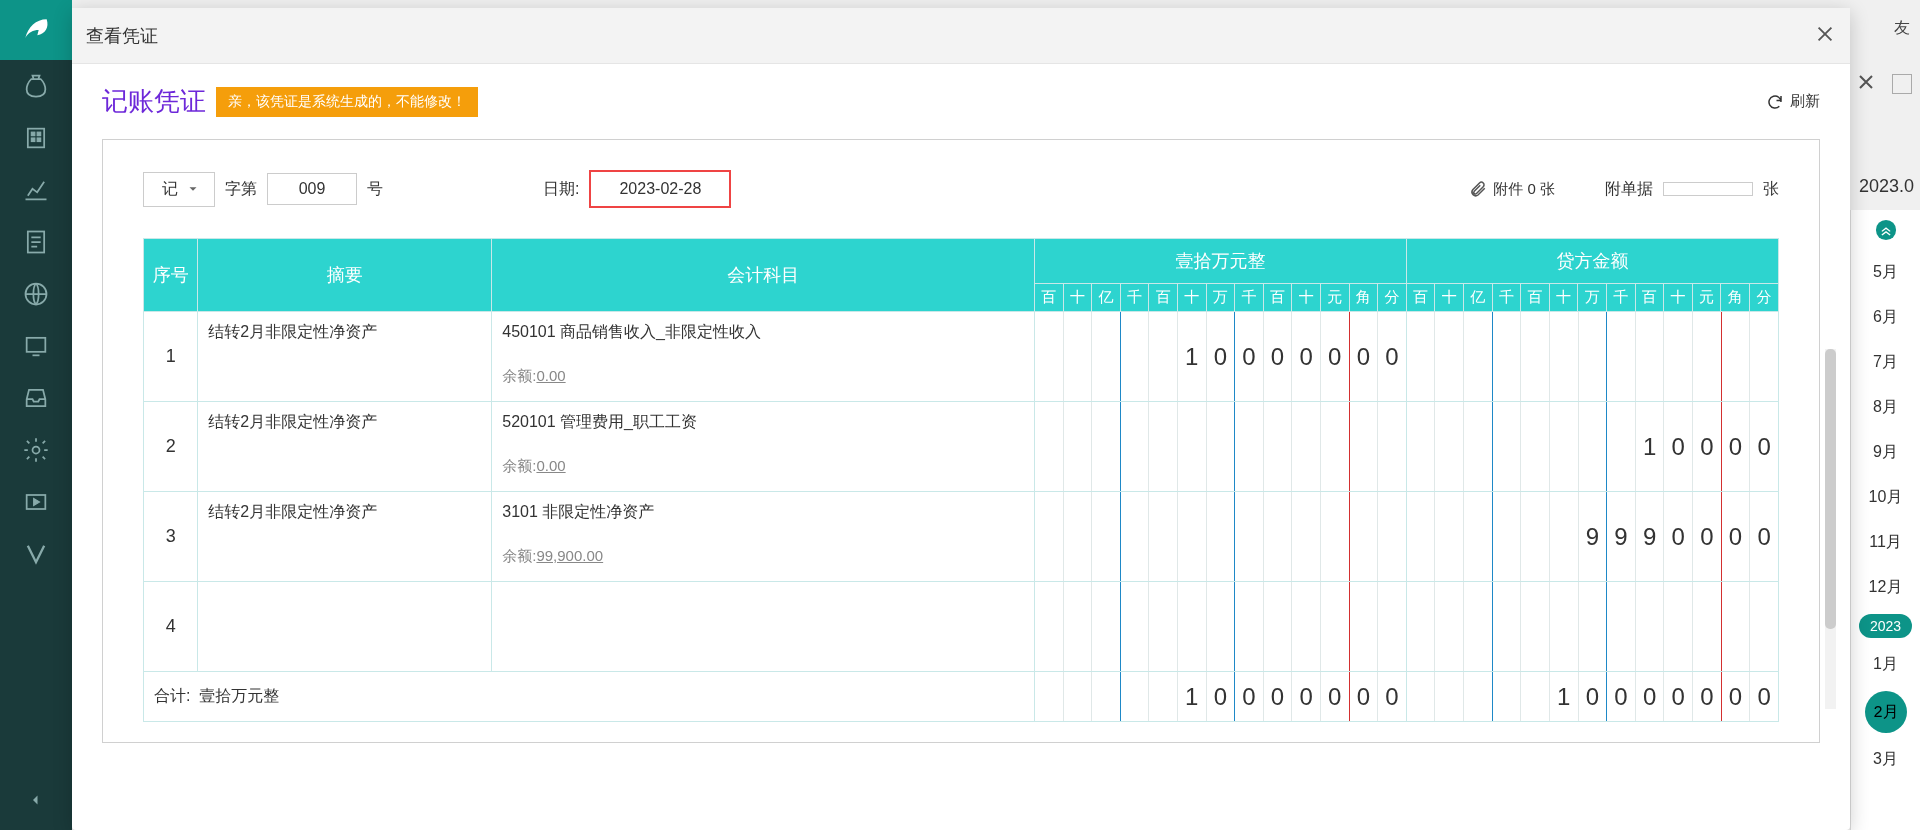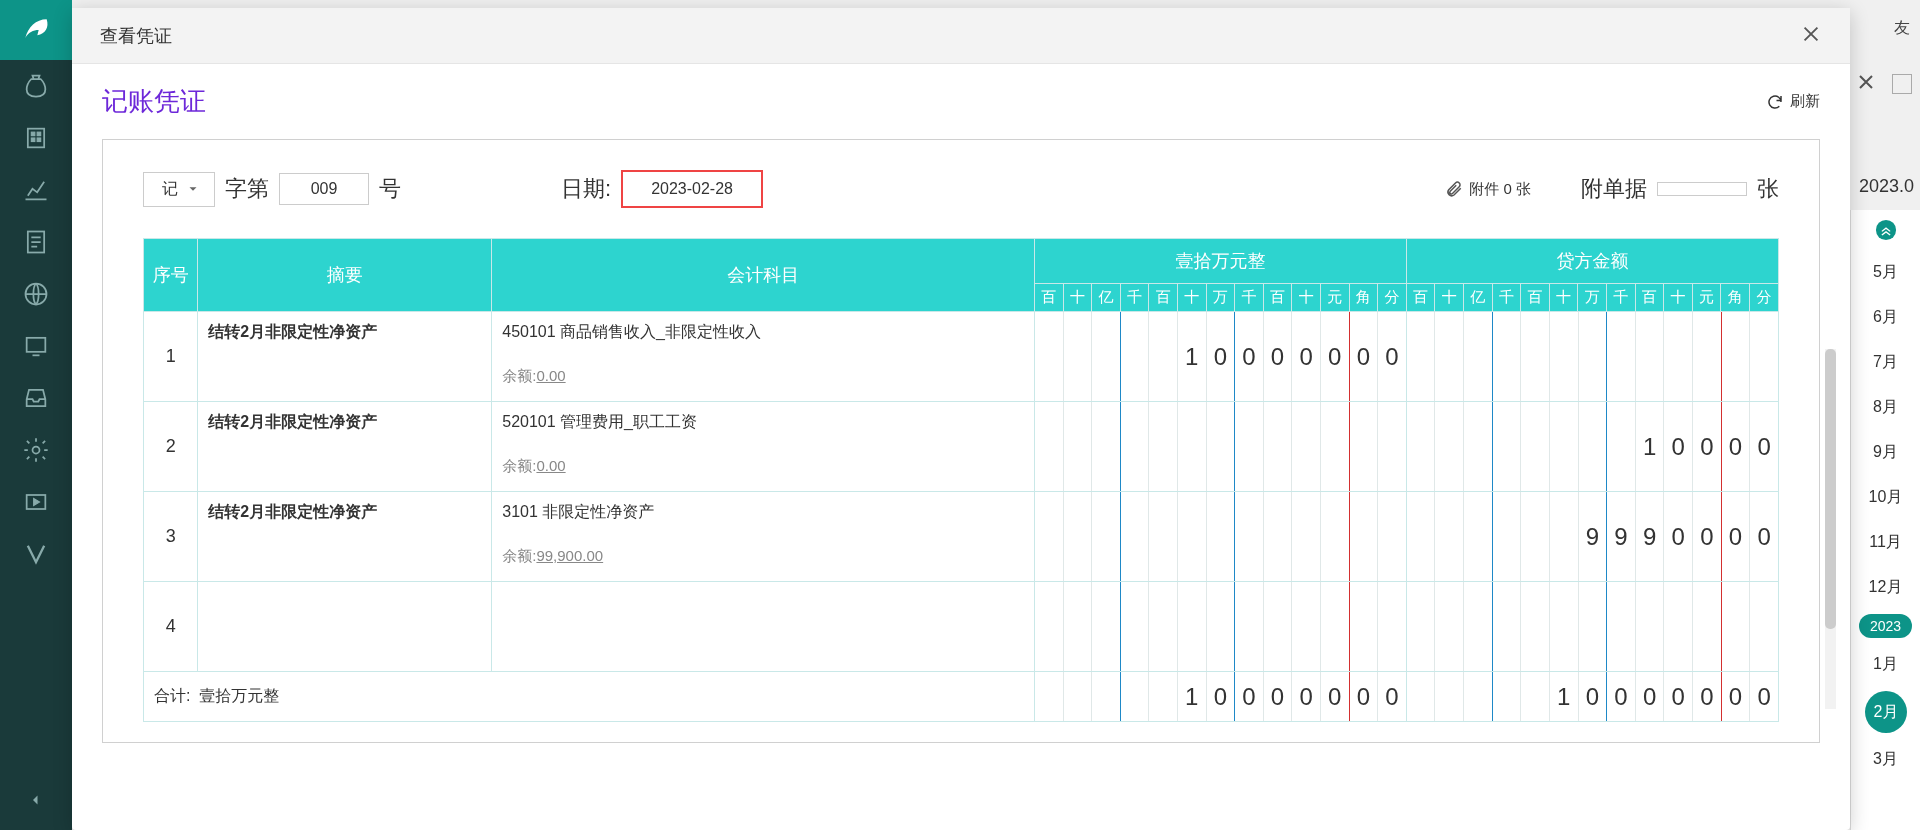--- a/index.html
+++ b/index.html
@@ -21,57 +21,57 @@
 .right-monthbar .scroll-top { height: 40px; display: flex; align-items: center; justify-content: center; }
 .right-monthbar .scroll-top svg { width: 22px; height: 22px; fill: #0d9488; }
 
 
 .top-remnant { position: absolute; right: 0; top: 0; height: 56px; display: flex; align-items: center; gap: 10px; padding: 0 10px; }
 .top-remnant .partial { font-size: 16px; color: #444; }
 
 
 .modal-backdrop { position: absolute; left: 72px; right: 70px; top: 8px; bottom: 0; }
 .modal { position: absolute; left: 0; right: 0; top: 0; bottom: 0; background: #fff; border-radius: 4px; box-shadow: 0 4px 20px rgba(0,0,0,.2); display: flex; flex-direction: column; }
-.modal-header { height: 56px; display: flex; align-items: center; padding: 0 28px; border-bottom: 1px solid #e5e5e5; background: #f3f3f3; }
+.modal-header { height: 56px; display: flex; align-items: center; padding: 0 14px; border-bottom: 1px solid #e5e5e5; background: #f3f3f3; }
 .modal-header .title { font-size: 18px; font-weight: 400; }
 .modal-header .close { margin-left: auto; cursor: pointer; }
 .modal-header .close svg { width: 22px; height: 22px; stroke: #555; }
 
 .modal-body { flex: 1; padding: 20px 30px; overflow-y: auto; position: relative; }
 .voucher-title-row { display: flex; align-items: center; margin-bottom: 8px; }
 .voucher-title { font-size: 26px; color: #6d28d9; font-weight: 400; }
 .warn-tag { background: #f59e0b; color: #fff; padding: 6px 12px; margin-left: 10px; font-size: 14px; }
 .refresh { margin-left: auto; display: flex; align-items: center; gap: 6px; cursor: pointer; font-size: 15px; color: #333; }
 .refresh svg { width: 18px; height: 18px; stroke: #333; fill: none; }
 
 .voucher-box { border: 1px solid #d0d0d0; margin-top: 20px; padding: 30px 40px 20px; position: relative; }
 .meta-row { display: flex; align-items: center; gap: 10px; margin-bottom: 30px; }
 .meta-row .sel { border: 1px solid #ccc; padding: 6px 14px 6px 18px; display: inline-flex; align-items: center; gap: 8px; font-size: 16px; }
 .meta-row .sel svg { width: 14px; height: 14px; fill: #666; }
-.meta-row .lbl { font-size: 22px; }
+.meta-row .lbl { font-size: 16px; }
 .meta-row .num-input { border: 1px solid #ccc; padding: 6px 20px; font-size: 16px; width: 90px; text-align: center; }
 .meta-row .date-input { border: 2px solid #ef4444; padding: 8px 28px; font-size: 16px; }
 .meta-row .spacer { flex: 1; }
 .meta-row .att { display: inline-flex; align-items: center; gap: 6px; font-size: 15px; }
 .meta-row .att svg { width: 18px; height: 18px; stroke: #555; fill: none; }
 .meta-row .att-input { border: 1px solid #ccc; padding: 6px 8px; width: 90px; }
 
 
 .vtable { width: 100%; border-collapse: collapse; table-layout: fixed; }
 .vtable th, .vtable td { border: 1px solid #c9e8e8; }
 .vtable thead th { background: #2dd4cf; color: #fff; font-weight: 400; padding: 10px 4px; font-size: 18px; text-align: center; }
 .vtable thead tr:nth-child(2) th { font-size: 15px; padding: 4px 0; }
 .vtable .col-seq { width: 48px; }
 .vtable .col-summary { width: 260px; }
 .vtable .col-subject { width: 480px; }
 .vtable .col-digit { width: 25.3px; }
 
 .vtable tbody td { vertical-align: top; font-size: 16px; }
 .vtable tbody .seq { text-align: center; vertical-align: middle; font-size: 18px; padding: 20px 0; }
-.vtable tbody .summary { padding: 10px; font-weight: 700; }
+.vtable tbody .summary { padding: 10px; font-weight: 400; }
 .vtable tbody .subject { padding: 10px; }
 .vtable tbody .subject .name { font-weight: 400; margin-bottom: 24px; }
 .vtable tbody .subject .bal { color: #888; font-size: 15px; }
 .vtable tbody .subject .bal .v { text-decoration: underline; }
 
 .amt-cell { position: relative; height: 90px; padding: 0 !important; }
 .amt-cell.short { height: 50px; }
 .amt-grid { position: absolute; inset: 0; display: flex; }
 .amt-grid .d { flex: 1; border-right: 1px solid #e0e8e8; display: flex; align-items: center; justify-content: center; font-size: 24px; font-weight: 400; }
 .amt-grid .d:last-child { border-right: none; }
@@ -181,37 +181,38 @@
       <div class="month-item">5月</div>
       <div class="month-item">6月</div>
       <div class="month-item">7月</div>
       <div class="month-item">8月</div>
       <div class="month-item">9月</div>
       <div class="month-item">10月</div>
       <div class="month-item">11月</div>
       <div class="month-item">12月</div>
       <div class="month-item badge">2023</div>
       <div class="month-item">1月</div>
-      <div class="month-item" style="background: rgb(13, 148, 136); color: #ffffff; border-radius: 50%; margin: 4px 14px; height: 42px; width: 42px;">2月</div>
+      <div class="month-item" style="background: rgb(13, 148, 136); color: #000000; border-radius: 50%; margin: 4px 14px; height: 42px; width: 42px; font-family: Liberation Mono, monospace;">2月</div>
       <div class="month-item">3月</div>
     </div>
 </div>
 
 <div class="modal-backdrop">
   <div class="modal">
     <div class="modal-header">
       <div class="title">查看凭证</div>
       <div class="close"><svg viewBox="0 0 24 24" fill="none" stroke-width="2">
             <path d="M5 5l14 14M19 5L5 19"></path>
           </svg></div>
     </div>
     <div class="modal-body">
 
       <div class="voucher-title-row">
         <div class="voucher-title">记账凭证</div>
+        <div class="warn-tag">亲，该凭证是系统生成的，不能修改！</div>
         <div class="refresh">
           <svg viewBox="0 0 24 24" stroke-width="2">
               <path d="M20 12a8 8 0 10-2.3 5.6M20 4v6h-6"></path>
             </svg>
           <span>刷新</span>
         </div>
       </div>
 
       <div class="voucher-box">
         <div class="meta-row">

